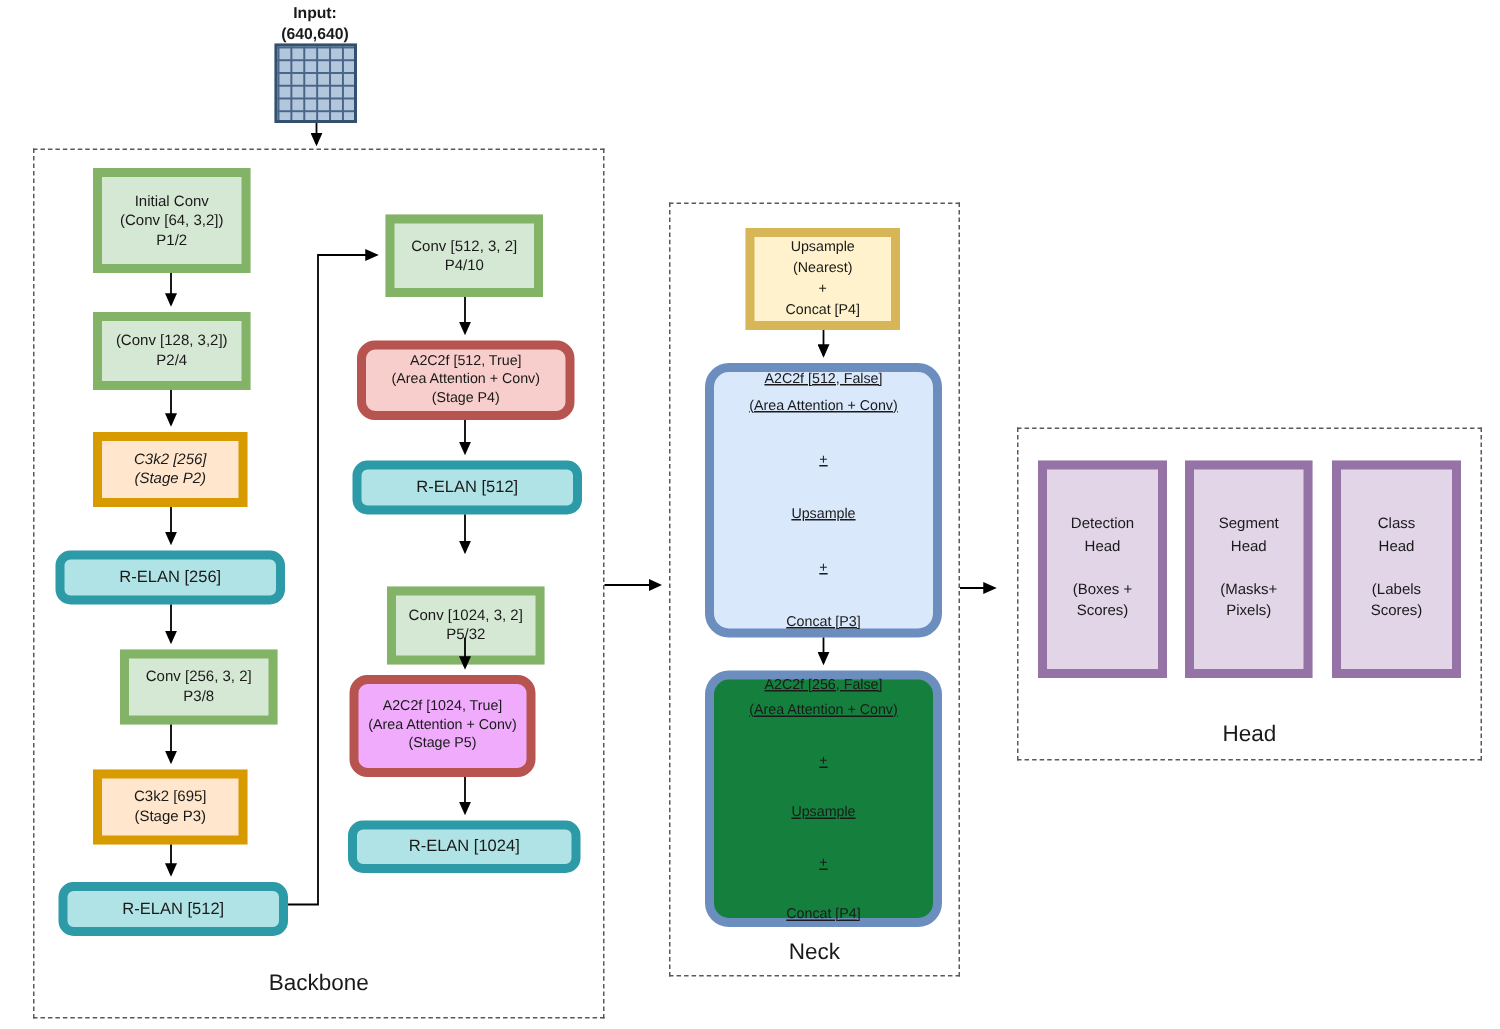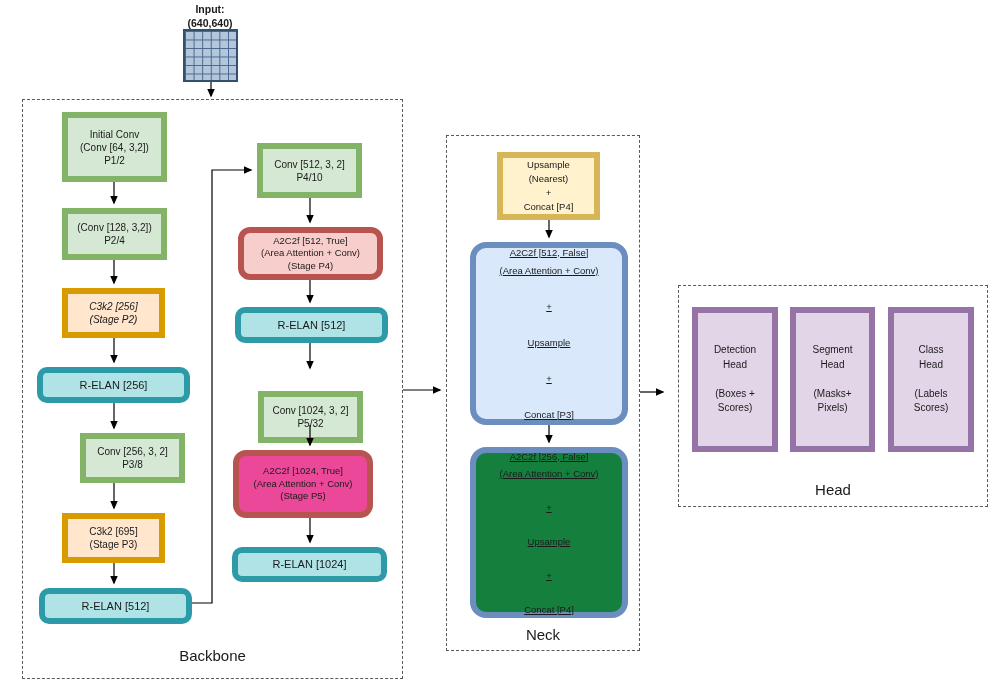--- a/index.html
+++ b/index.html
@@ -77,21 +77,21 @@
   <div class="node rounded relan" style="left: 39px; top: 588px; width: 153px; height: 36px; background-color: rgb(176, 227, 230); border-color: rgb(45, 154, 168);">R-ELAN [512]</div>
 
   <div class="node" style="left: 257px; top: 143px; width: 105px; height: 55px; background-color: rgb(213, 232, 212); border-color: rgb(130, 179, 102);">Conv [512, 3, 2]
 P4/10</div>
   <div class="node rounded-lg small" style="left: 238px; top: 227px; width: 145px; height: 53px; background-color: rgb(248, 206, 204); border-color: rgb(184, 84, 80);">A2C2f [512, True]
 (Area Attention + Conv)
 (Stage P4)</div>
   <div class="node rounded relan" style="left: 235px; top: 307px; width: 153px; height: 36px; background-color: rgb(176, 227, 230); border-color: rgb(45, 154, 168);">R-ELAN [512]</div>
   <div class="node" style="left: 258px; top: 373px; width: 105px; height: 52px; background-color: rgb(213, 232, 212); border-color: rgb(130, 179, 102); margin-top: 18px;">Conv [1024, 3, 2]
 P5/32</div>
-  <div class="node rounded-lg small" style="left: 233px; top: 450px; width: 140px; height: 68px; background-color: #ec4899; border-color: rgb(184, 84, 80); border-radius: 13px;">A2C2f [1024, True]
+  <div class="node rounded-lg small" style="left: 233px; top: 450px; width: 124px; height: 68px; background-color: #f0abfc; border-color: rgb(184, 84, 80);">A2C2f [1024, True]
 (Area Attention + Conv)
 (Stage P5)</div>
   <div class="node rounded relan" style="left: 232px; top: 547px; width: 155px; height: 35px; background-color: rgb(176, 227, 230); border-color: rgb(45, 154, 168);">R-ELAN [1024]</div>
 
   <div class="container" style="left:446px;top:135px;width:194px;height:516px;">
     <div class="container-label" style="bottom:7px;">Neck</div>
   </div>
 
   <div class="node small" style="left: 497px; top: 152px; width: 103px; height: 68px; line-height: 1.45; background-color: rgb(255, 242, 204); border-color: rgb(214, 182, 86);">Upsample
 (Nearest)

